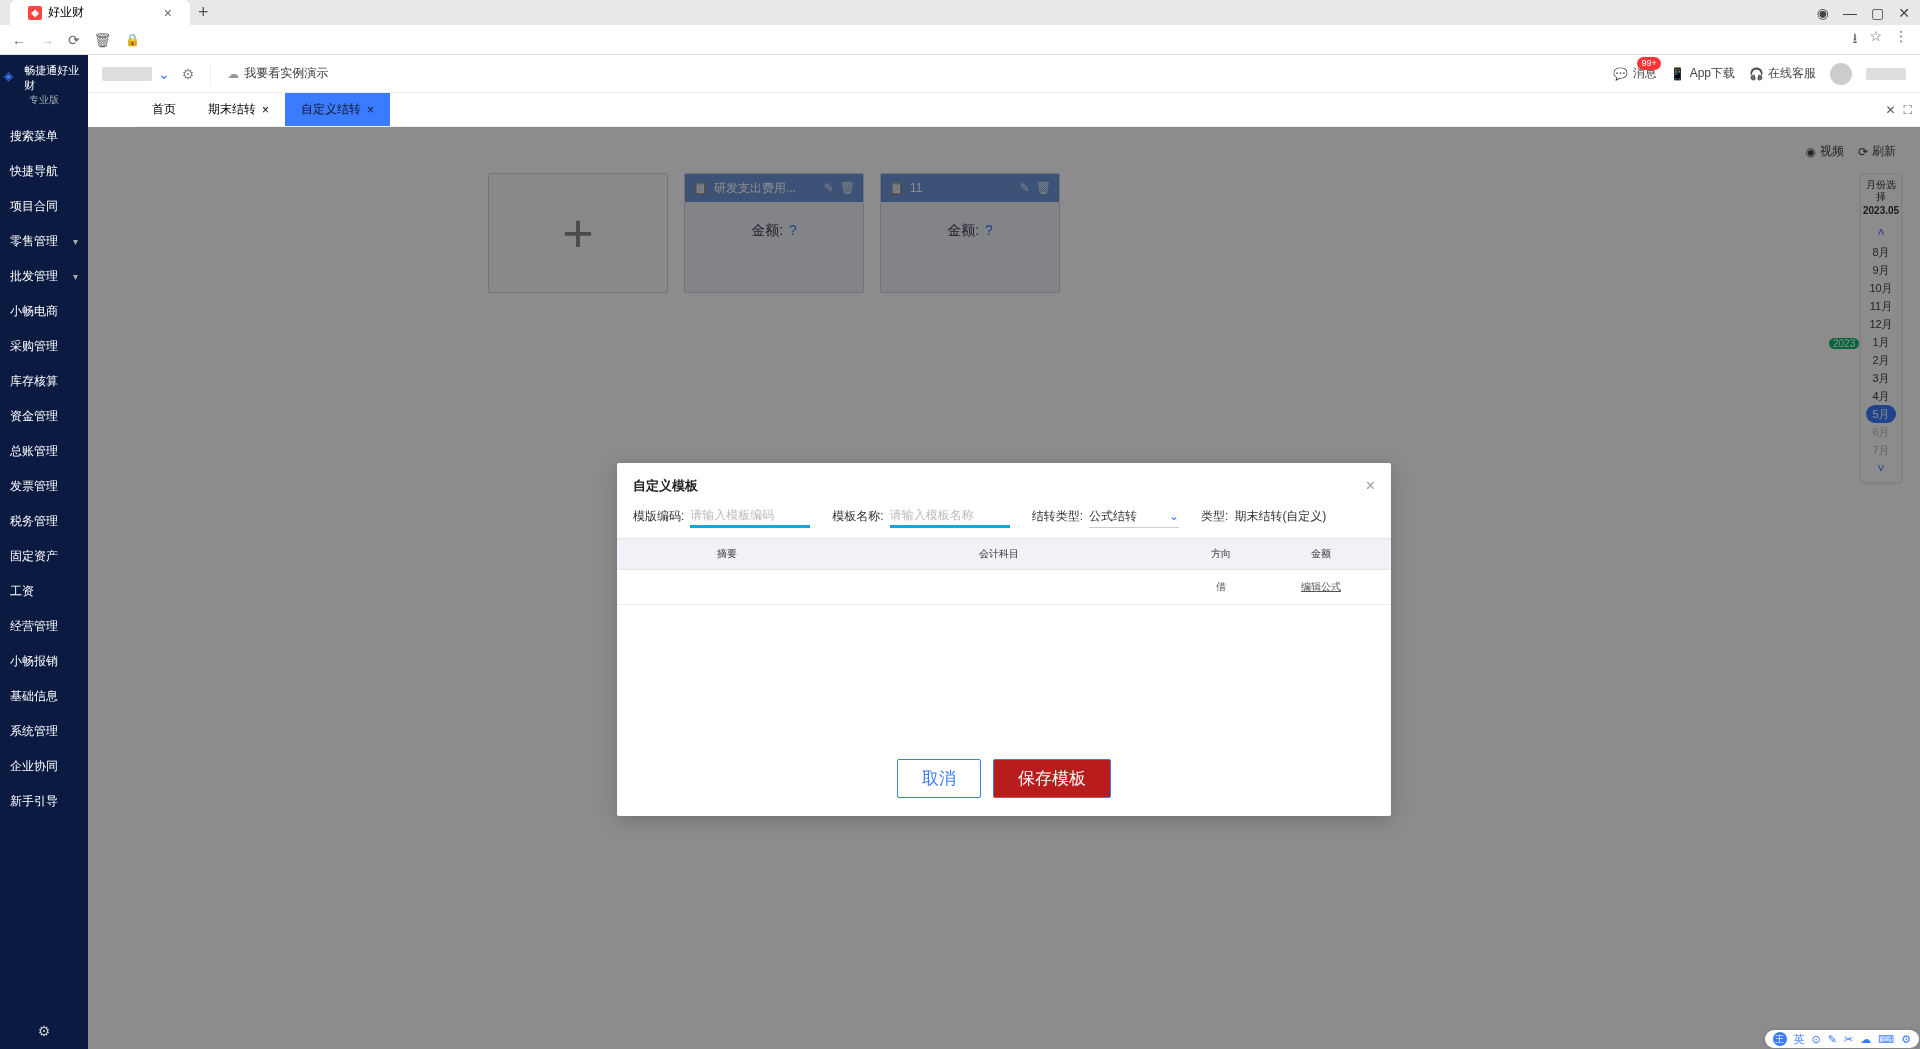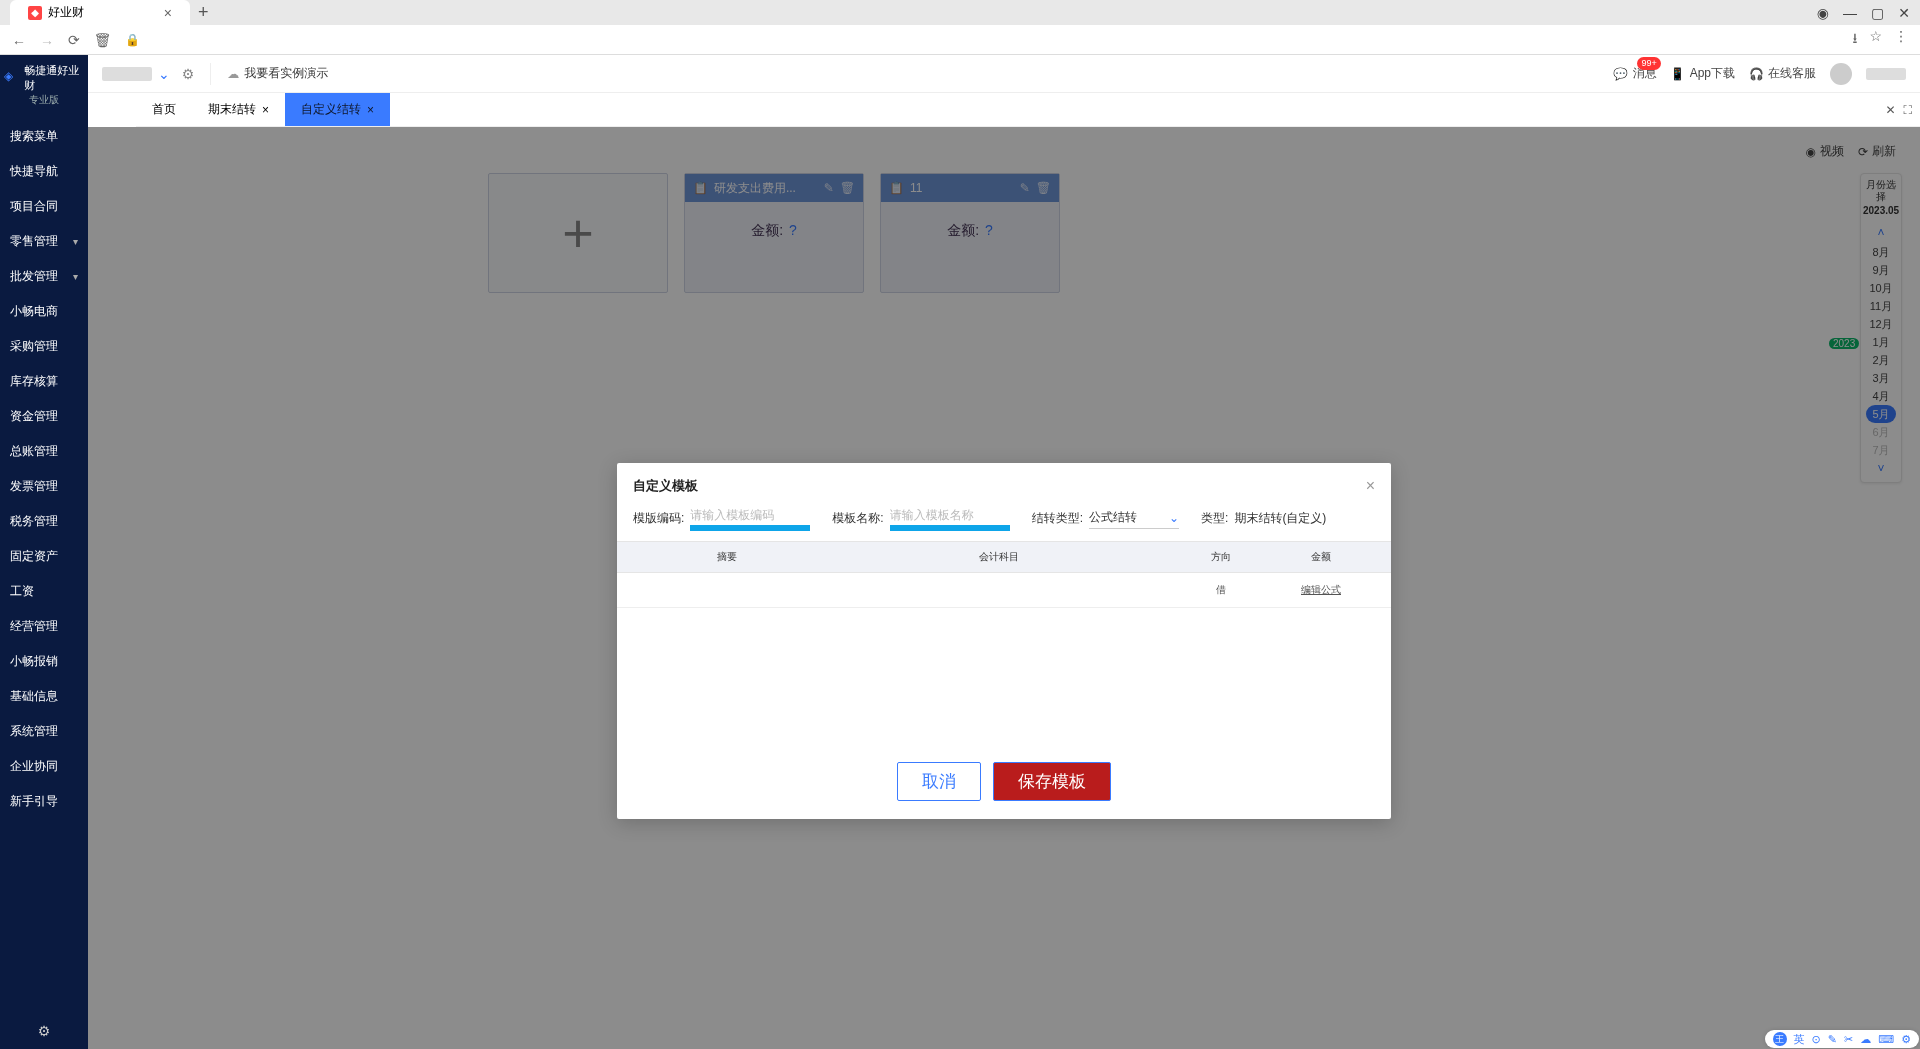--- a/index.html
+++ b/index.html
@@ -88,21 +88,21 @@
 .mp-chev { color: #3a7bff; font-size: 12px; cursor: pointer; }
 .year-flag { position: absolute; left: -32px; top: 164px; background: #0bb86a; color: #fff; font-size: 10px; padding: 0 4px; border-radius: 7px; }
 
 
 .modal { position: absolute; top: 314px; left: 50%; transform: translateX(-50%); width: 774px; background: #fff; border-radius: 2px; box-shadow: 0 4px 20px rgba(0,0,0,.2); margin-top: 22px; }
 .modal-head { display: flex; align-items: center; justify-content: space-between; padding: 14px 16px 10px; }
 .modal-title { font-size: 13px; font-weight: 600; color: #222; }
 .modal-close { font-size: 16px; color: #999; cursor: pointer; }
 .modal-form { display: flex; align-items: center; gap: 22px; padding: 0 16px 10px; font-size: 12px; color: #333; }
 .mf-group { display: flex; align-items: center; gap: 6px; }
-.mf-group input { border: none; border-bottom: 6px solid #0ea5e9; outline: none; font-size: 12px; width: 120px; padding: 3px 0; }
+.mf-group input { border: none; border-bottom: 3px solid #0ea5e9; outline: none; font-size: 12px; width: 120px; padding: 3px 0; }
 .mf-group input::placeholder { color: #bbb; }
 .mf-group .sel { border-bottom: 1px solid #ccc; display: flex; width: 90px; justify-content: space-between; align-items: center; padding: 2px 0; color: #333; cursor: pointer; }
 .mf-group .sel .chv { color: #3a7bff; font-size: 12px; }
 
 .modal-table { width: 100%; font-size: 10px; border-collapse: collapse; }
 .modal-table th { background: #f0f2f7; padding: 8px 6px; font-weight: 400; color: #333; border-top: 1px solid #e5e5e5; border-bottom: 1px solid #e5e5e5; }
 .modal-table td { padding: 10px 6px; text-align: center; color: #555; border-bottom: 1px solid #eee; }
 .modal-table th:nth-child(1){width:30px;}
 .modal-table th:nth-child(2){width:160px;}
 .modal-table th:nth-child(3){}

